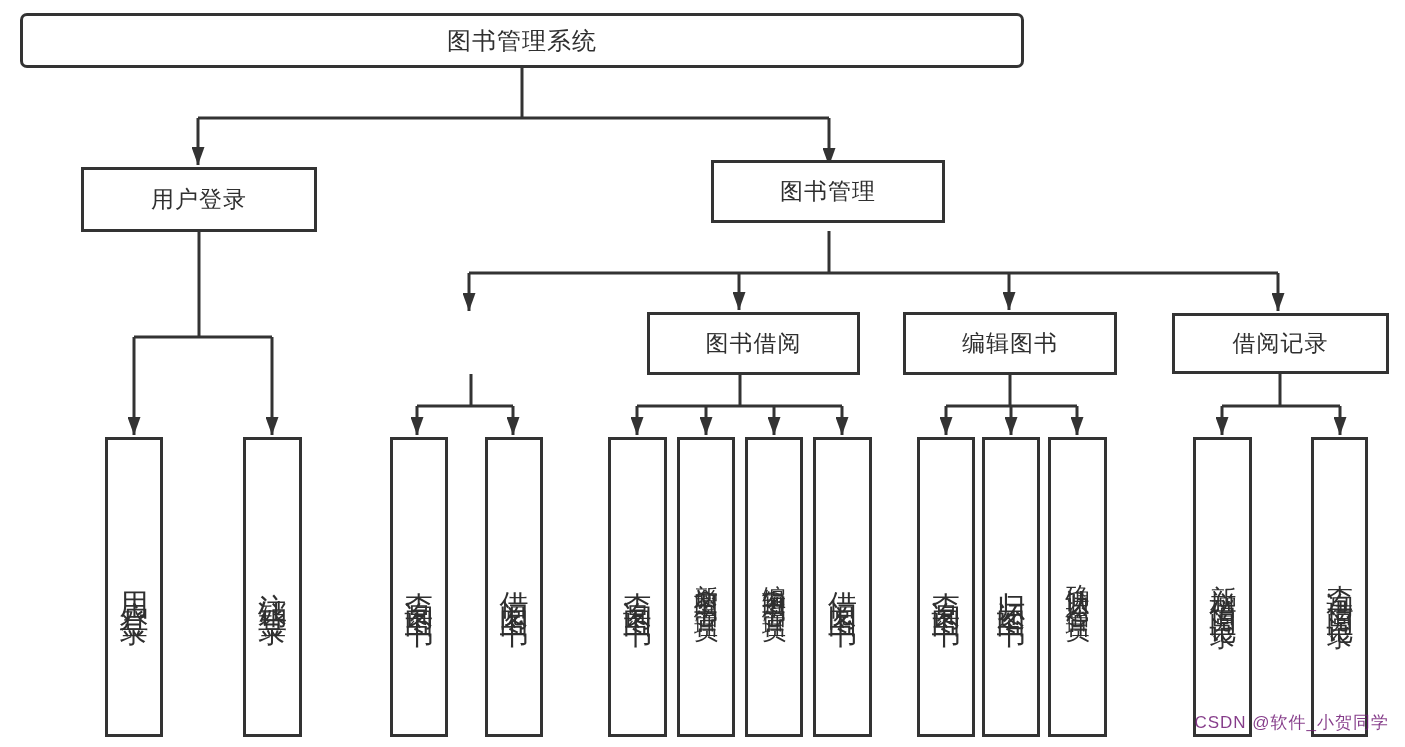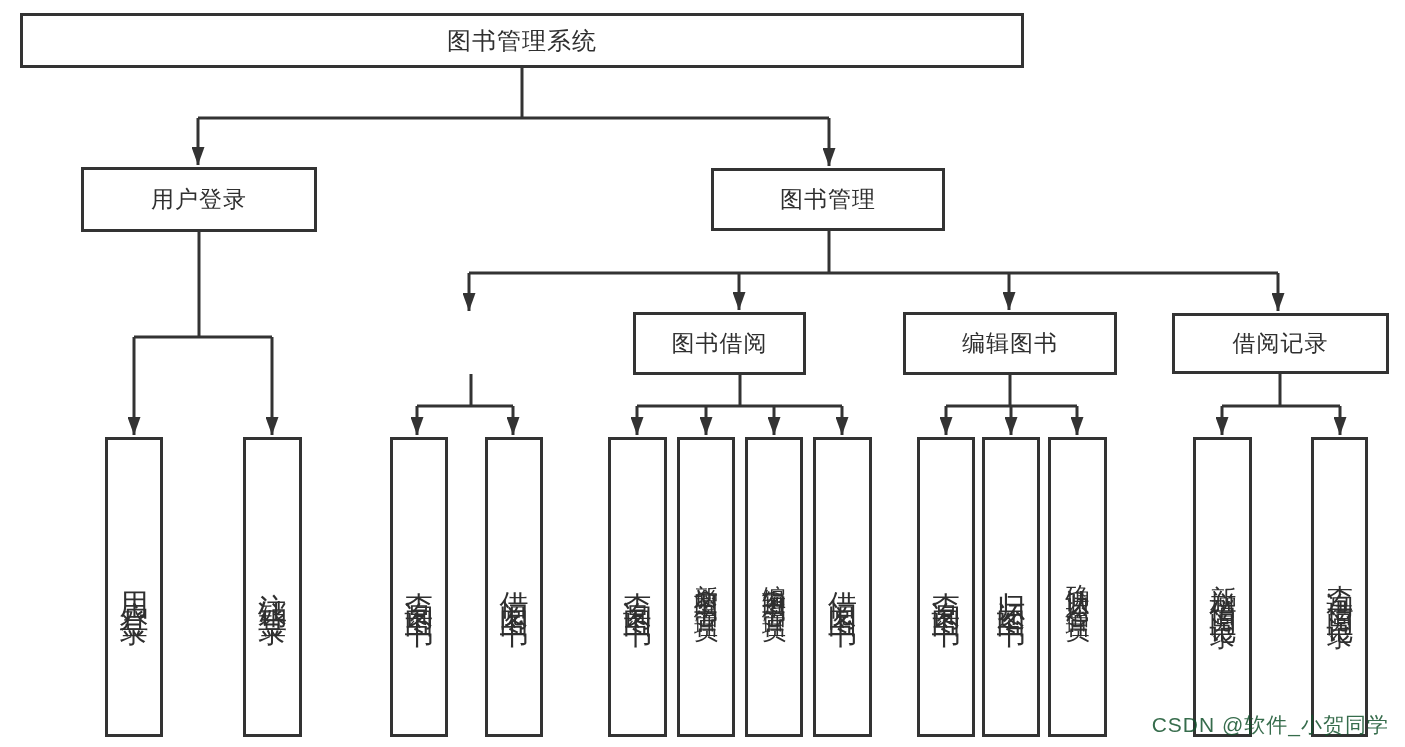--- a/index.html
+++ b/index.html
@@ -38,22 +38,22 @@
     letter-spacing:9px;
     line-height:1;
     color:#2f2f2f;
     white-space:nowrap;
   }
   .leaf.long span{font-size:24px;letter-spacing:5px;}
   .leaf.mid span{font-size:27px;letter-spacing:8px;}
   .watermark{
     position:absolute;
     right:16px;top:711px;
-    font-size:21px;
-    color:#14532d;
+    font-size:17px;
+    color:#701a75;
     opacity:0.85;
     letter-spacing:1px;
     z-index:3;
   }
 </style>
 </head>
 <body>
 
 <div class="canvas">
 
@@ -100,32 +100,32 @@
       <path d="M1011 406 V435" marker-end="url(#arrow)"></path>
       <path d="M1077 406 V435" marker-end="url(#arrow)"></path>
 
       <path d="M1280 374 V406"></path>
       <path d="M1222 406 H1340"></path>
       <path d="M1222 406 V435" marker-end="url(#arrow)"></path>
       <path d="M1340 406 V435" marker-end="url(#arrow)"></path>
     </g>
   </svg>
 
-  <div class="hbox root" style="left:20px;top:13px;width:1004px;height:55px;">
+  <div class="hbox root" style="left:20px;top:13px;width:1004px;height:55px;border-radius:7px;">
     <span>图书管理系统</span>
   </div>
 
   <div class="hbox" style="left:81px;top:167px;width:236px;height:65px;">
     <span>用户登录</span>
   </div>
-  <div class="hbox" style="left:711px;top:168px;width:234px;height:63px;">
+  <div class="hbox" style="left:711px;top:160px;width:234px;height:63px;">
     <span>图书管理</span>
   </div>
 
-  <div class="hbox" style="left:633px;top:312px;width:173px;height:63px;">
+  <div class="hbox" style="left:647px;top:312px;width:213px;height:63px;">
     <span>图书借阅</span>
   </div>
   <div class="hbox" style="left:903px;top:312px;width:214px;height:63px;">
     <span>编辑图书</span>
   </div>
   <div class="hbox" style="left:1172px;top:313px;width:217px;height:61px;">
     <span>借阅记录</span>
   </div>
 
   <div class="leaf" style="left:105px;">

